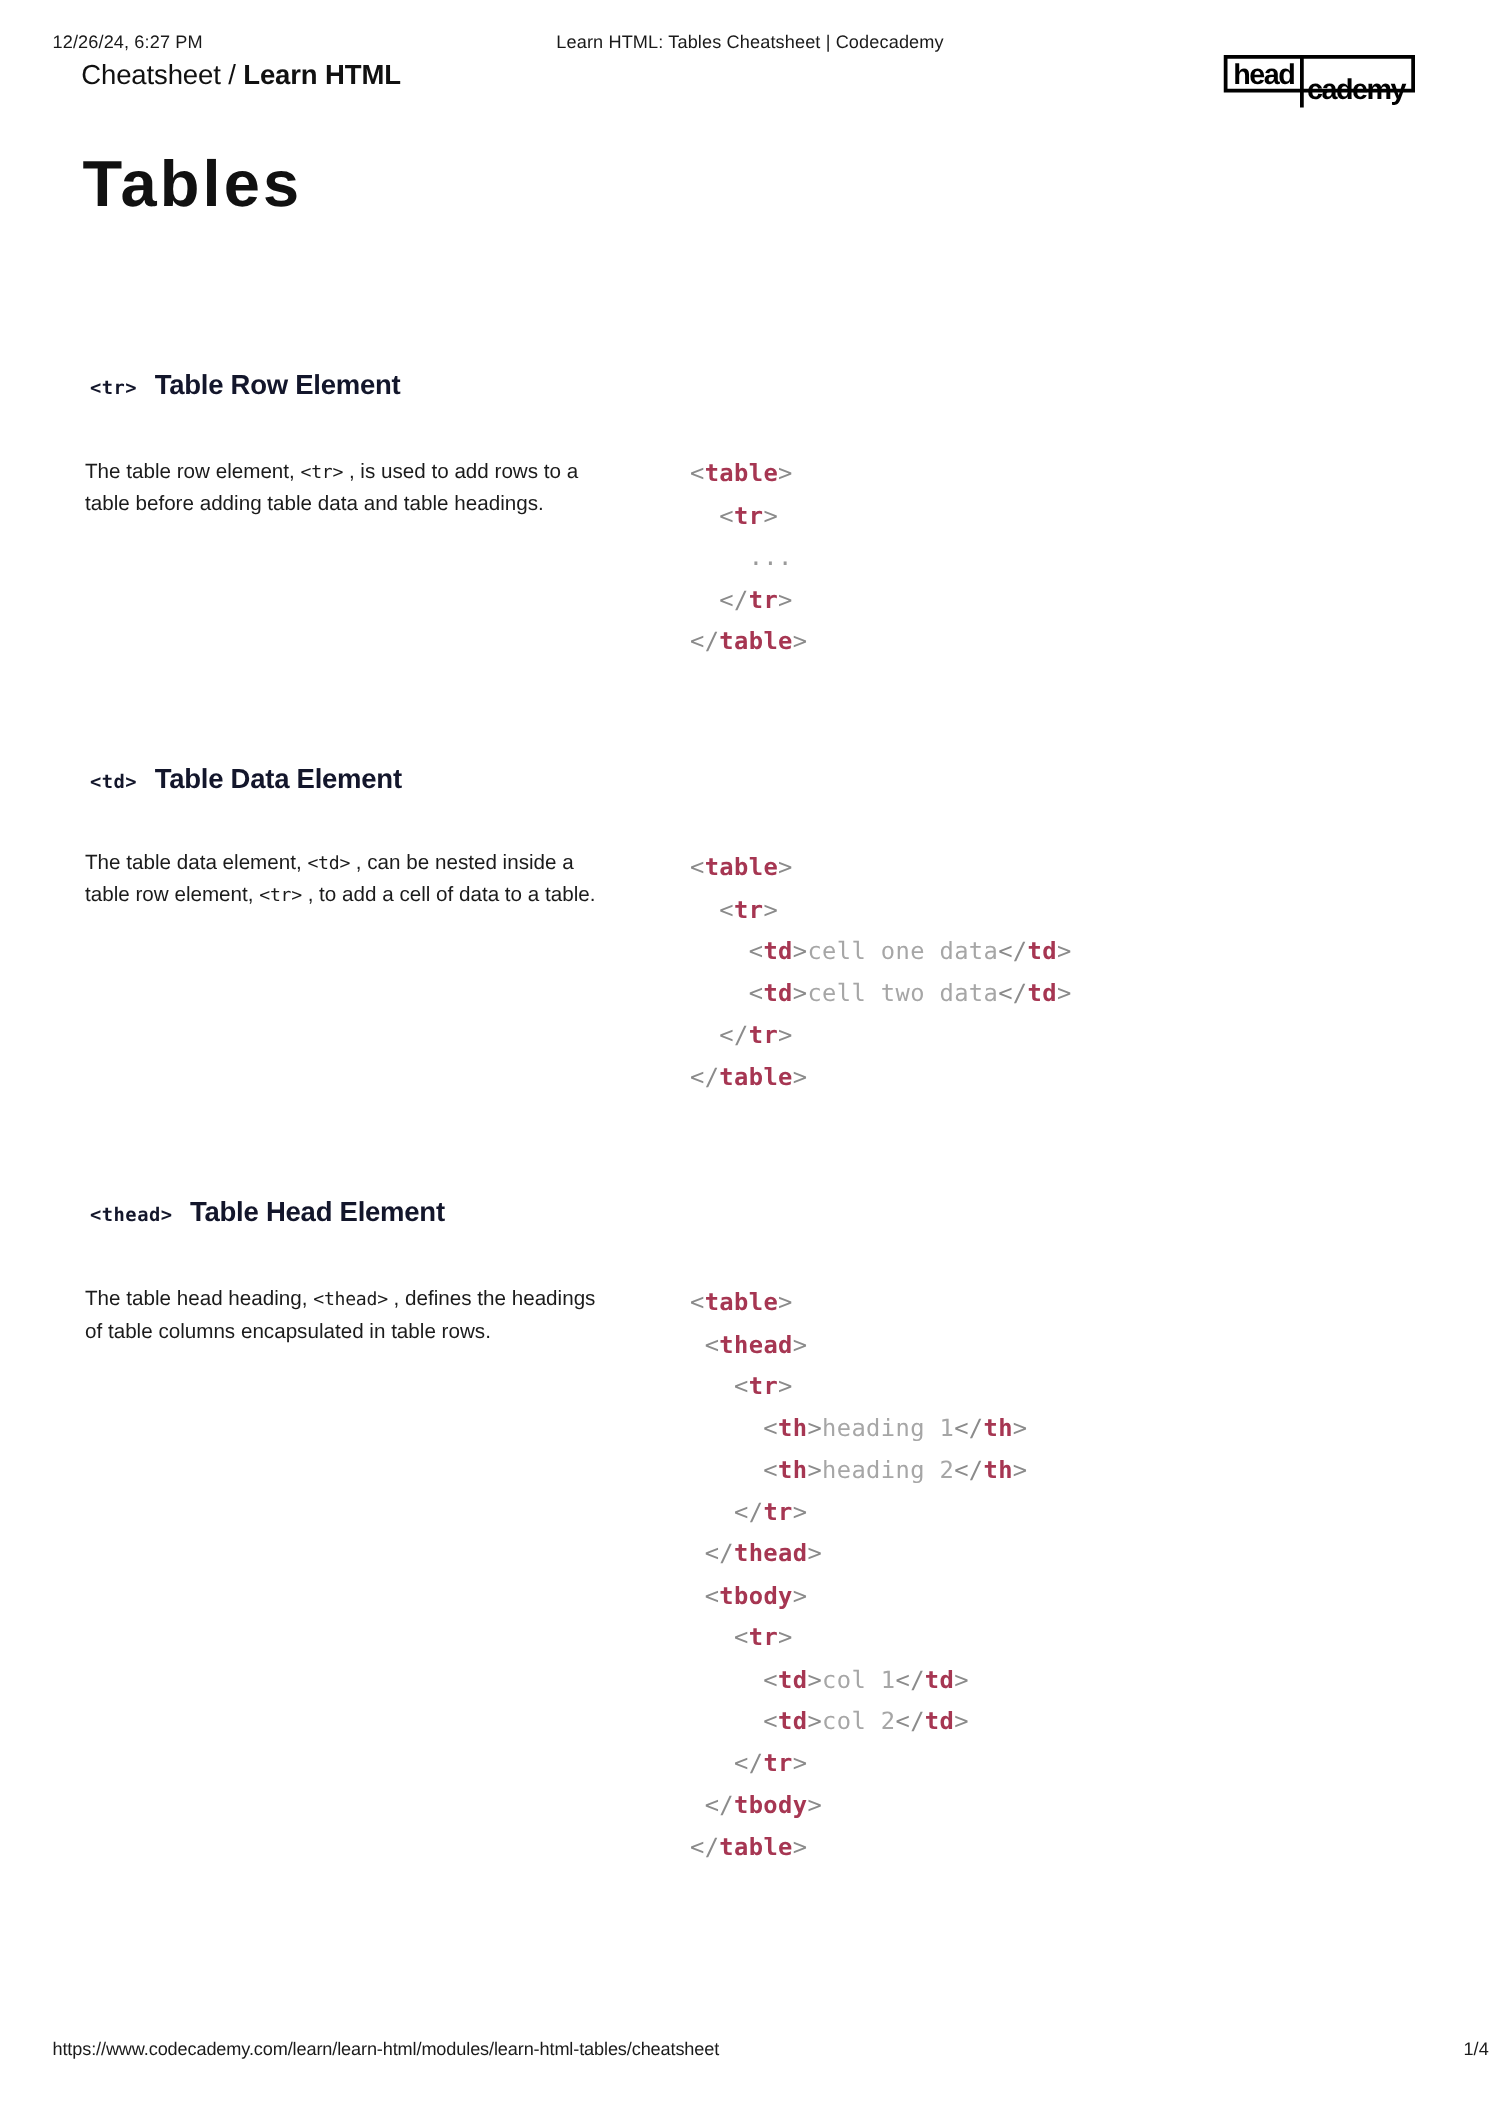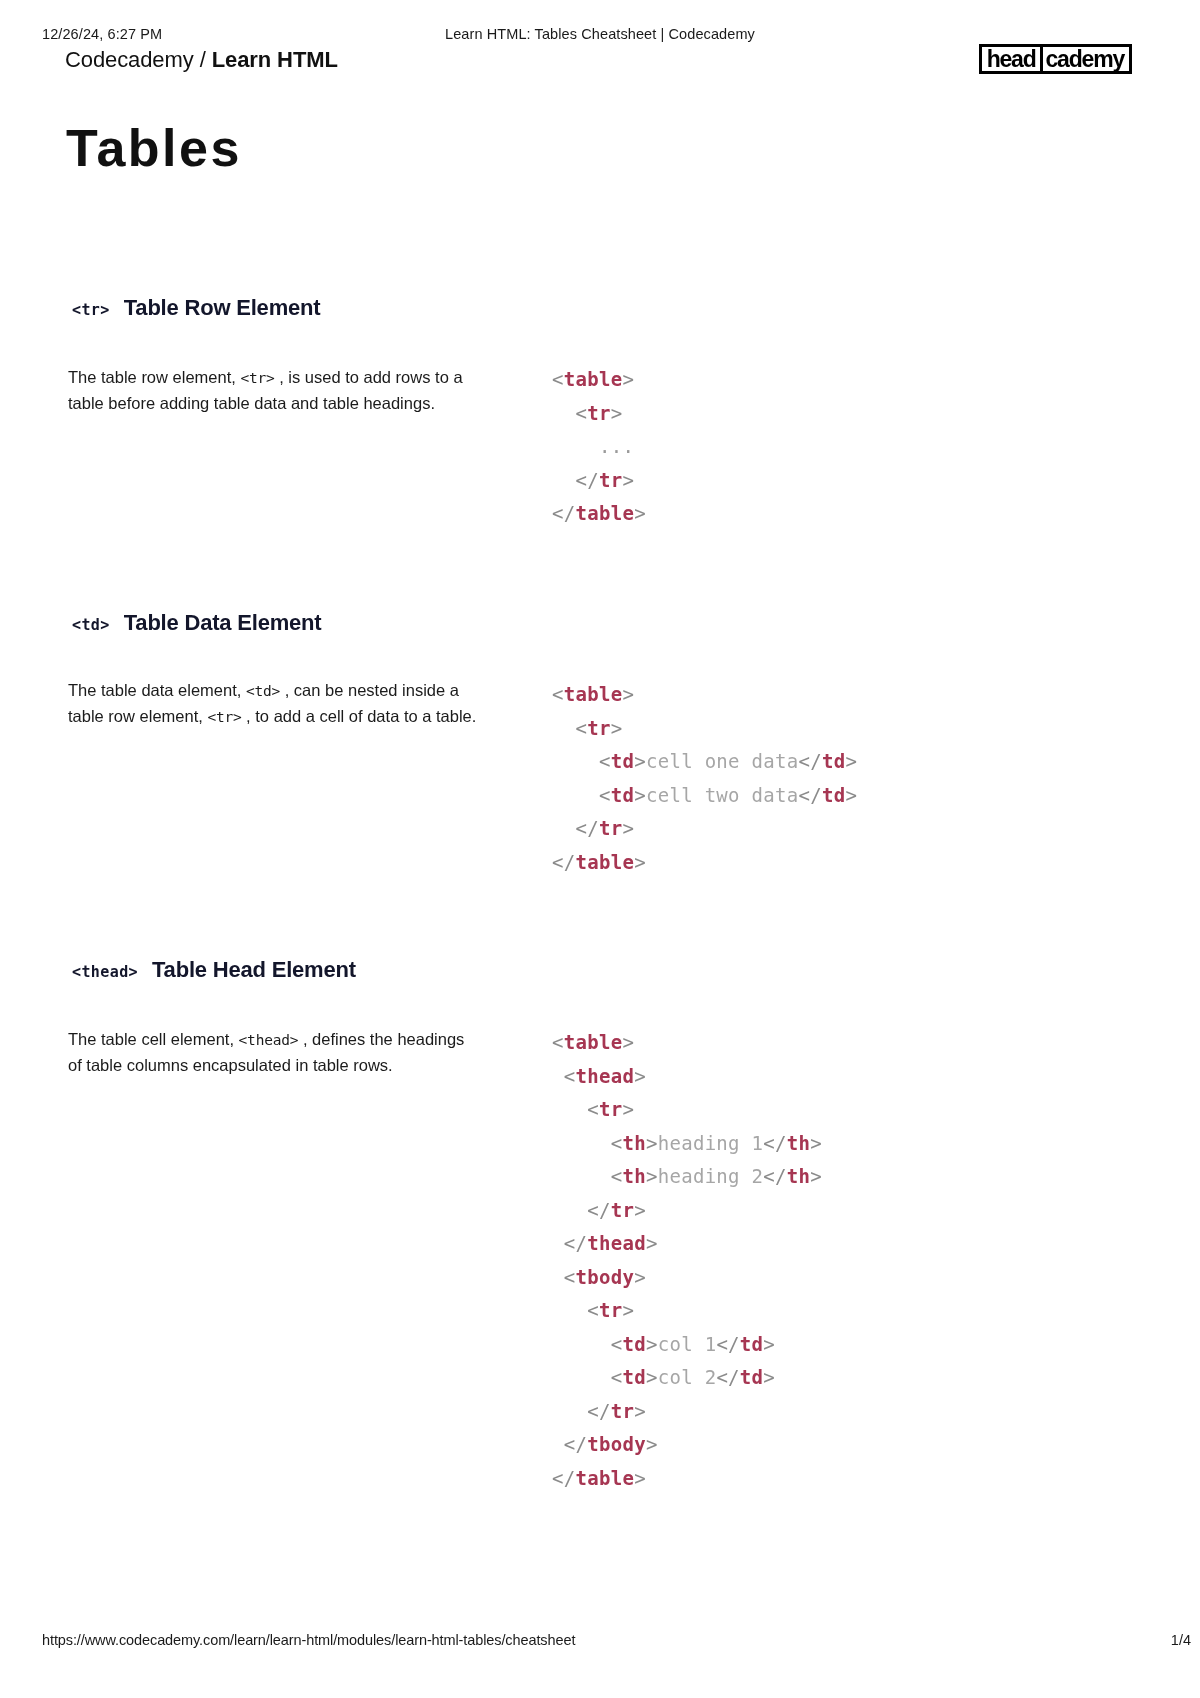--- a/index.html
+++ b/index.html
@@ -77,21 +77,21 @@
     padding: 0 3px 0 5px;
     font-weight: 800;
     font-size: 23px;
     letter-spacing: -1.2px;
     color: #000000;
     line-height: 1;
   }
   .logo-b {
     display: flex;
     align-items: center;
-    padding: 0 5px 0 3px;
+    padding: 12px 5px 0 3px;
     font-weight: 800;
     font-size: 23px;
     letter-spacing: -1.2px;
     color: #000000;
     line-height: 1;
     border-left: 3px solid #000;
     margin-left: 1px;
     position: relative;
     top: -3px;
     height: 30px;
@@ -198,21 +198,21 @@
 </style>
 </head>
 <body>
 
 <div class="print-header">
   <div class="print-date">12/26/24, 6:27 PM</div>
   <div class="print-title">Learn HTML: Tables Cheatsheet | Codecademy</div>
 </div>
 
 <div class="breadcrumb">
-  <span>Codecademy</span>
+  <span>Cheatsheet</span>
   <span class="crumb-sep">/</span>
   <span class="crumb-strong">Learn HTML</span>
 </div>
 
 <div class="logo">
   <span class="logo-a">head</span>
   <span class="logo-b">cademy</span>
 </div>
 
 <h1 class="page-title">Tables</h1>
@@ -232,21 +232,21 @@
         <span class="section-title">Table Data Element</span>
       </div>
       <p class="section-desc" style="top: 68px; margin: 0px;"><span>The table data element, </span><code>&lt;td&gt;</code><span> , can be nested inside a table row element, </span><code>&lt;tr&gt;</code><span> , to add a cell of data to a table.</span></p>
       <div class="code-block" style="top: 68px;"><span class="code-line"><span class="bracket">&lt;</span><span class="tagname">table</span><span class="bracket">&gt;</span></span><span class="code-line"><span class="bracket">  &lt;</span><span class="tagname">tr</span><span class="bracket">&gt;</span></span><span class="code-line"><span class="bracket">    &lt;</span><span class="tagname">td</span><span class="bracket">&gt;</span><span class="txt">cell one data</span><span class="bracket">&lt;/</span><span class="tagname">td</span><span class="bracket">&gt;</span></span><span class="code-line"><span class="bracket">    &lt;</span><span class="tagname">td</span><span class="bracket">&gt;</span><span class="txt">cell two data</span><span class="bracket">&lt;/</span><span class="tagname">td</span><span class="bracket">&gt;</span></span><span class="code-line"><span class="bracket">  &lt;/</span><span class="tagname">tr</span><span class="bracket">&gt;</span></span><span class="code-line"><span class="bracket">&lt;/</span><span class="tagname">table</span><span class="bracket">&gt;</span></span></div>
     </div>
     <div class="section" style="top: 957px;">
       <div class="section-head">
         <span class="section-tag">&lt;thead&gt;</span>
         <span class="section-title">Table Head Element</span>
       </div>
-      <p class="section-desc" style="top: 70px; margin: 0px;"><span>The table cell element, </span><code>&lt;thead&gt;</code><span> , defines the headings of table columns encapsulated in table rows.</span></p>
+      <p class="section-desc" style="top: 70px; margin: 0px;"><span>The table head heading, </span><code>&lt;thead&gt;</code><span> , defines the headings of table columns encapsulated in table rows.</span></p>
       <div class="code-block" style="top: 69px;"><span class="code-line"><span class="bracket">&lt;</span><span class="tagname">table</span><span class="bracket">&gt;</span></span><span class="code-line"><span class="bracket"> &lt;</span><span class="tagname">thead</span><span class="bracket">&gt;</span></span><span class="code-line"><span class="bracket">   &lt;</span><span class="tagname">tr</span><span class="bracket">&gt;</span></span><span class="code-line"><span class="bracket">     &lt;</span><span class="tagname">th</span><span class="bracket">&gt;</span><span class="txt">heading 1</span><span class="bracket">&lt;/</span><span class="tagname">th</span><span class="bracket">&gt;</span></span><span class="code-line"><span class="bracket">     &lt;</span><span class="tagname">th</span><span class="bracket">&gt;</span><span class="txt">heading 2</span><span class="bracket">&lt;/</span><span class="tagname">th</span><span class="bracket">&gt;</span></span><span class="code-line"><span class="bracket">   &lt;/</span><span class="tagname">tr</span><span class="bracket">&gt;</span></span><span class="code-line"><span class="bracket"> &lt;/</span><span class="tagname">thead</span><span class="bracket">&gt;</span></span><span class="code-line"><span class="bracket"> &lt;</span><span class="tagname">tbody</span><span class="bracket">&gt;</span></span><span class="code-line"><span class="bracket">   &lt;</span><span class="tagname">tr</span><span class="bracket">&gt;</span></span><span class="code-line"><span class="bracket">     &lt;</span><span class="tagname">td</span><span class="bracket">&gt;</span><span class="txt">col 1</span><span class="bracket">&lt;/</span><span class="tagname">td</span><span class="bracket">&gt;</span></span><span class="code-line"><span class="bracket">     &lt;</span><span class="tagname">td</span><span class="bracket">&gt;</span><span class="txt">col 2</span><span class="bracket">&lt;/</span><span class="tagname">td</span><span class="bracket">&gt;</span></span><span class="code-line"><span class="bracket">   &lt;/</span><span class="tagname">tr</span><span class="bracket">&gt;</span></span><span class="code-line"><span class="bracket"> &lt;/</span><span class="tagname">tbody</span><span class="bracket">&gt;</span></span><span class="code-line"><span class="bracket">&lt;/</span><span class="tagname">table</span><span class="bracket">&gt;</span></span></div>
     </div>
   </div>
 
 <div class="print-footer">
   <div class="footer-url">https://www.codecademy.com/learn/learn-html/modules/learn-html-tables/cheatsheet</div>
   <div class="footer-page">1/4</div>
 </div>
 
 </body></html>

